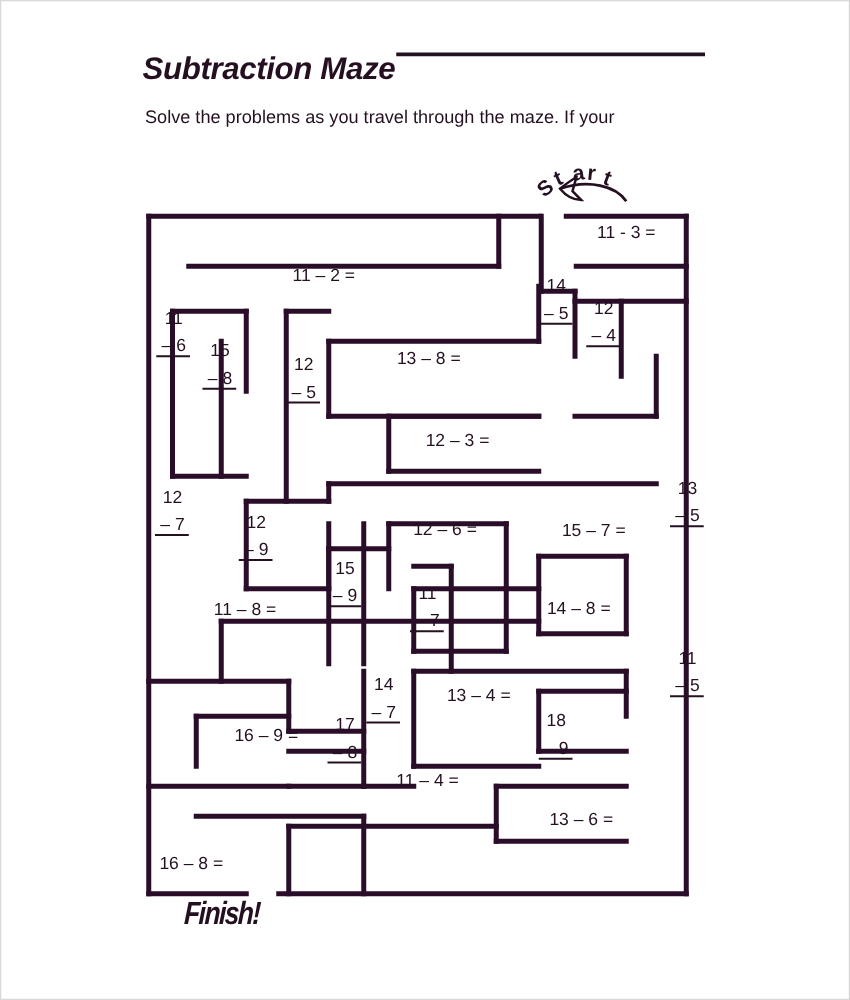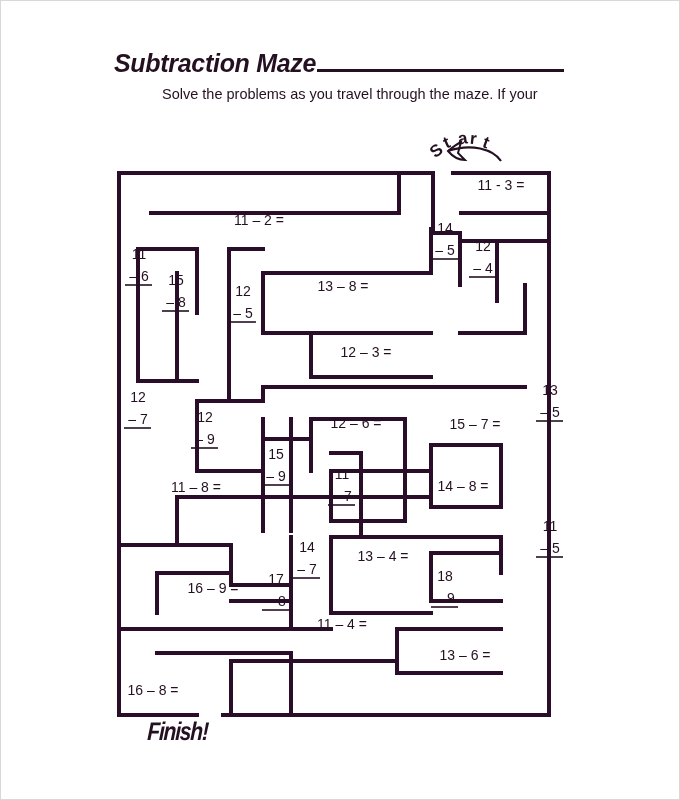--- a/index.html
+++ b/index.html
@@ -23,21 +23,20 @@
     box-sizing: border-box;
     border: 1px solid #d8d8d8;
   }
   #title-row {
     position: absolute;
     left: 113px;
     top: 41px;
     width: 450px;
     height: 34px;
     display: flex;
-    align-items: flex-end;
   }
   #worksheet-title {
     font-family: "Liberation Sans", sans-serif;
     font-style: italic;
     font-weight: bold;
     font-size: 25px;
     letter-spacing: -0.3px;
     line-height: 26px;
     white-space: nowrap;
     color: #241021;
@@ -49,21 +48,20 @@
     border-bottom: 3px solid #241021;
   }
   #instructions {
     position: absolute;
     left: 115px;
     top: 83px;
     width: 430px;
     font-size: 14.5px;
     line-height: 21px;
     color: #241021;
-    margin-left: 46px;
   }
   #instructions div { white-space: nowrap; }
 
   #maze-wrap {
     position: absolute;
     left: 0;
     top: 0;
     width: 680px;
     height: 800px;
   }

